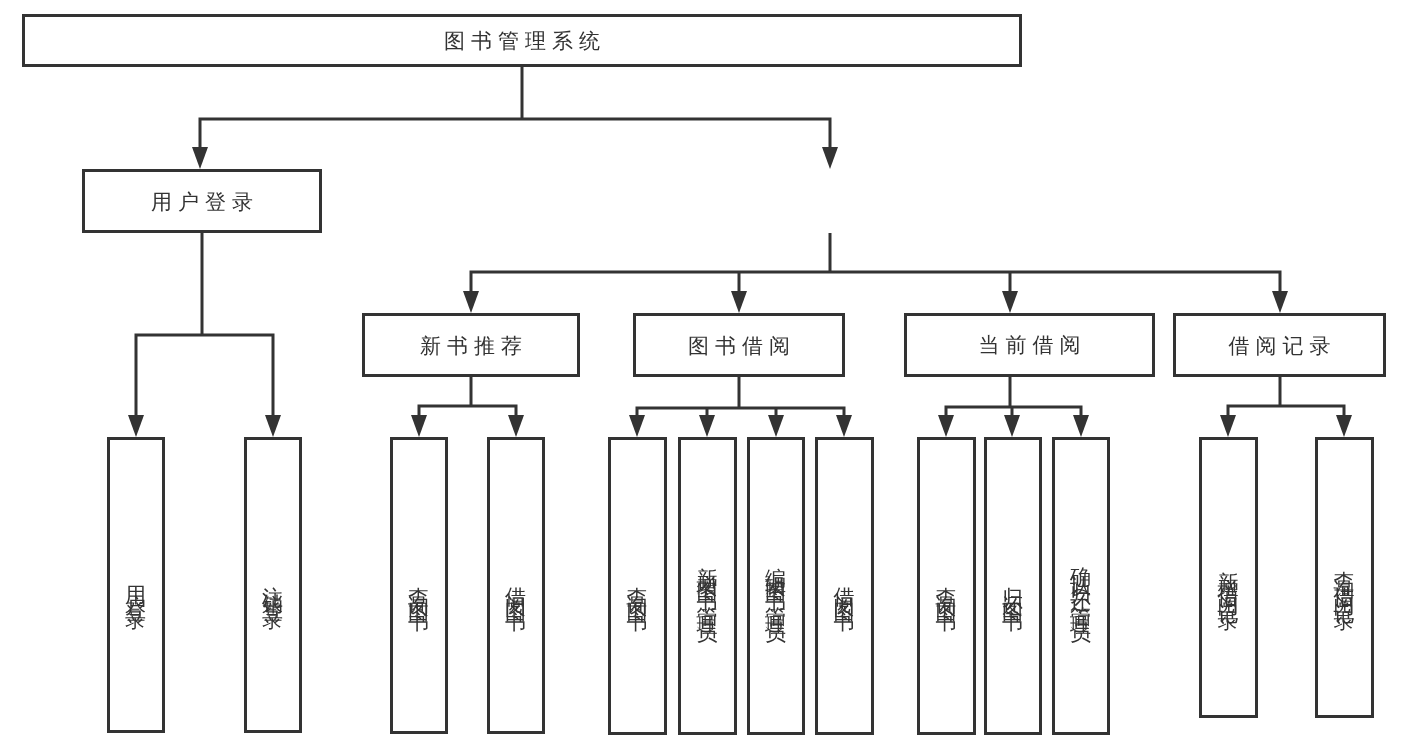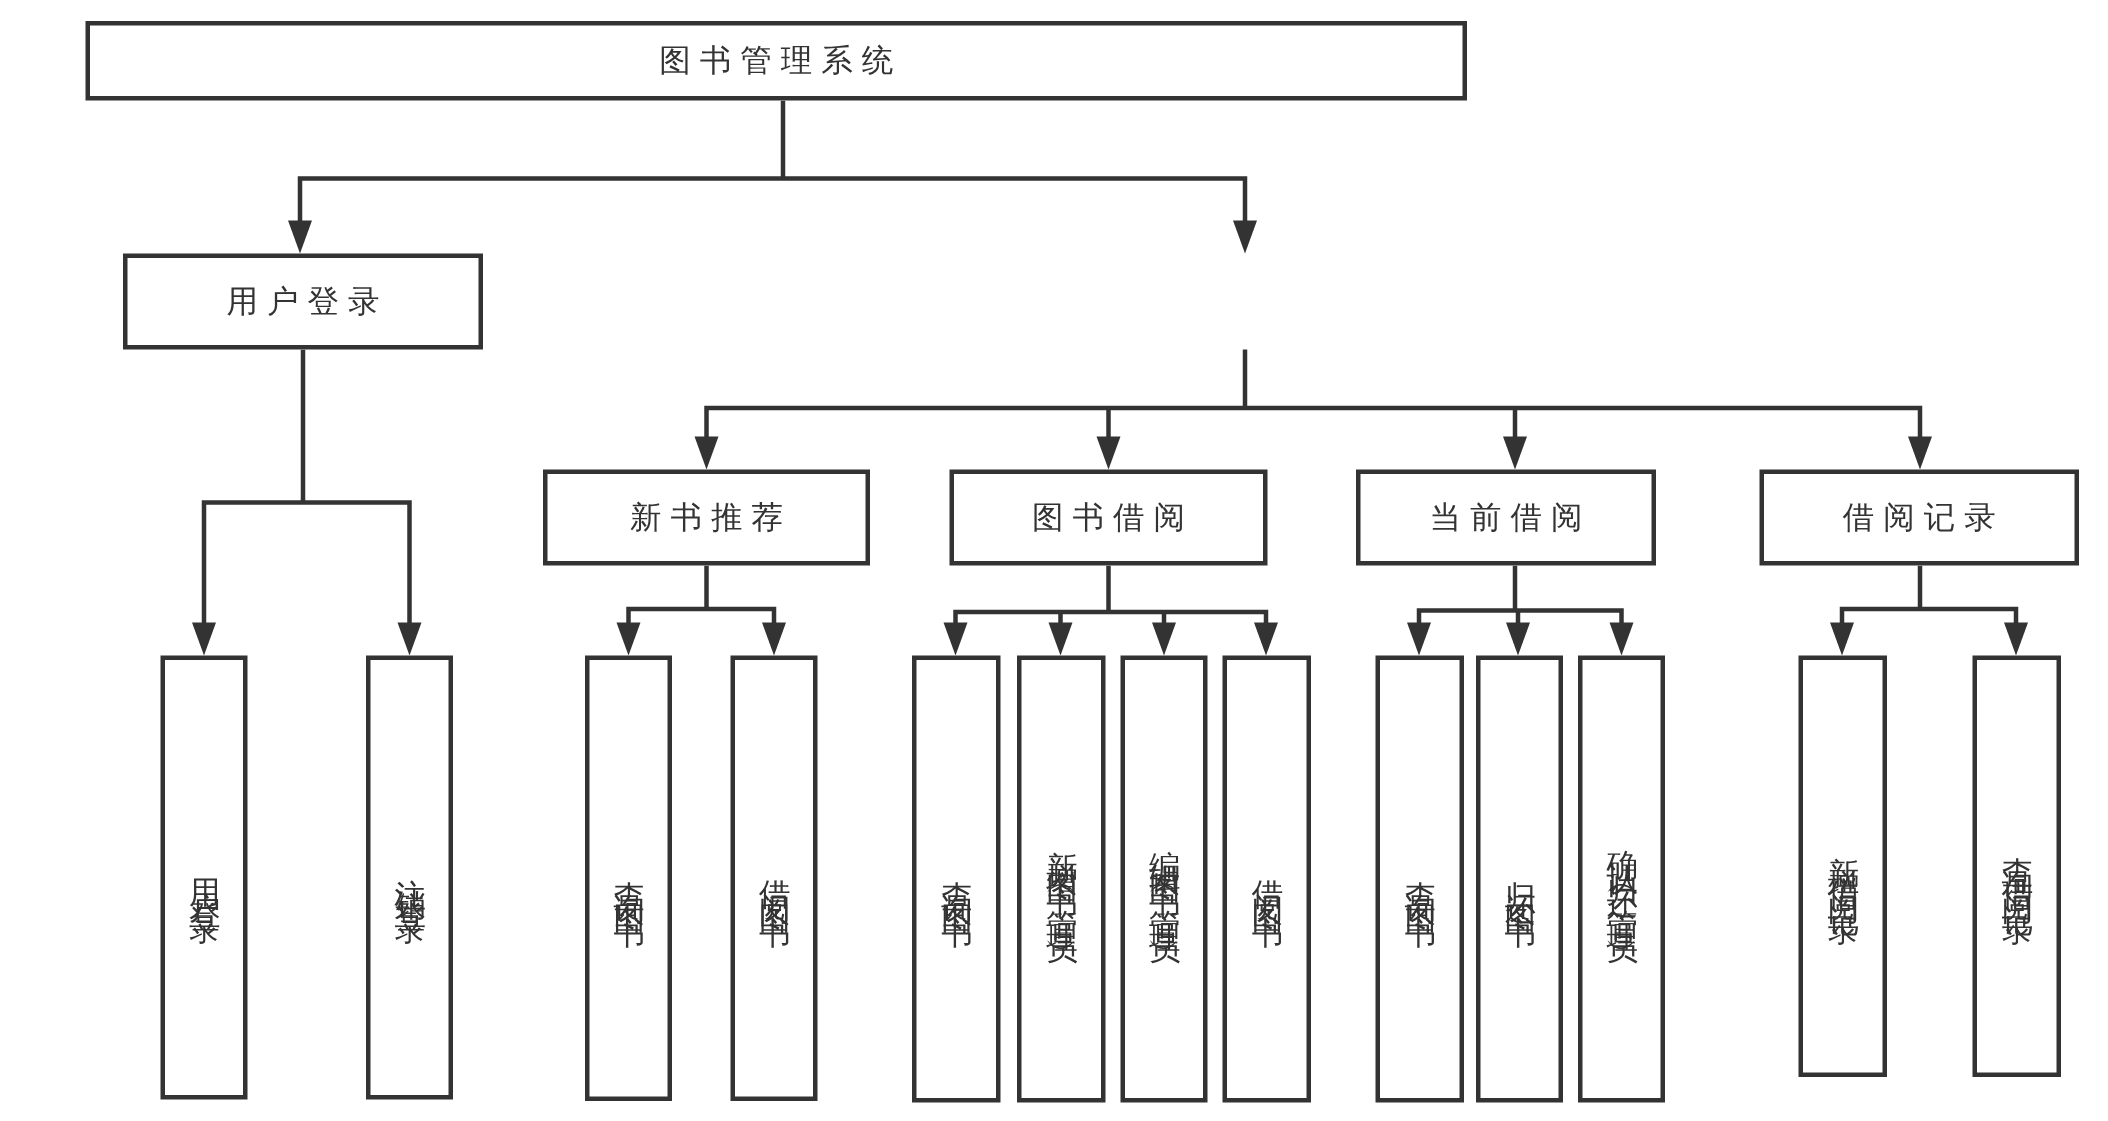--- a/index.html
+++ b/index.html
@@ -109,27 +109,27 @@
 
       <polygon points="938,415 954,415 946,437"></polygon>
       <polygon points="1004,415 1020,415 1012,437"></polygon>
       <polygon points="1073,415 1089,415 1081,437"></polygon>
 
       <polygon points="1220,415 1236,415 1228,437"></polygon>
       <polygon points="1336,415 1352,415 1344,437"></polygon>
     </g>
   </svg>
 
-  <div class="node hnode" style="left:22px; top:14px; width:921px; height:53px;margin-left:35px;">图书管理系统</div>
+  <div class="node hnode" style="left:22px; top:14px; width:1000px; height:53px;">图书管理系统</div>
 
   <div class="node hnode" style="left:82px; top:169px; width:240px; height:64px;">用户登录</div>
 
   <div class="node hnode" style="left:362px; top:313px; width:218px; height:64px;">新书推荐</div>
   <div class="node hnode" style="left:633px; top:313px; width:212px; height:64px;">图书借阅</div>
-  <div class="node hnode" style="left:904px; top:313px; width:200px; height:64px;font-family:Liberation Serif, serif;">当前借阅</div>
+  <div class="node hnode" style="left:904px; top:313px; width:251px; height:64px;font-family:Liberation Serif, serif;">当前借阅</div>
   <div class="node hnode" style="left:1173px; top:313px; width:213px; height:64px;">借阅记录</div>
 
   <div class="node vnode" style="left:107px; top:437px; width:58px; height:296px;">
     <span class="vtext">用户登录</span>
   </div>
   <div class="node vnode" style="left:244px; top:437px; width:58px; height:296px;">
     <span class="vtext">注销登录</span>
   </div>
 
   <div class="node vnode" style="left:390px; top:437px; width:58px; height:297px;">

